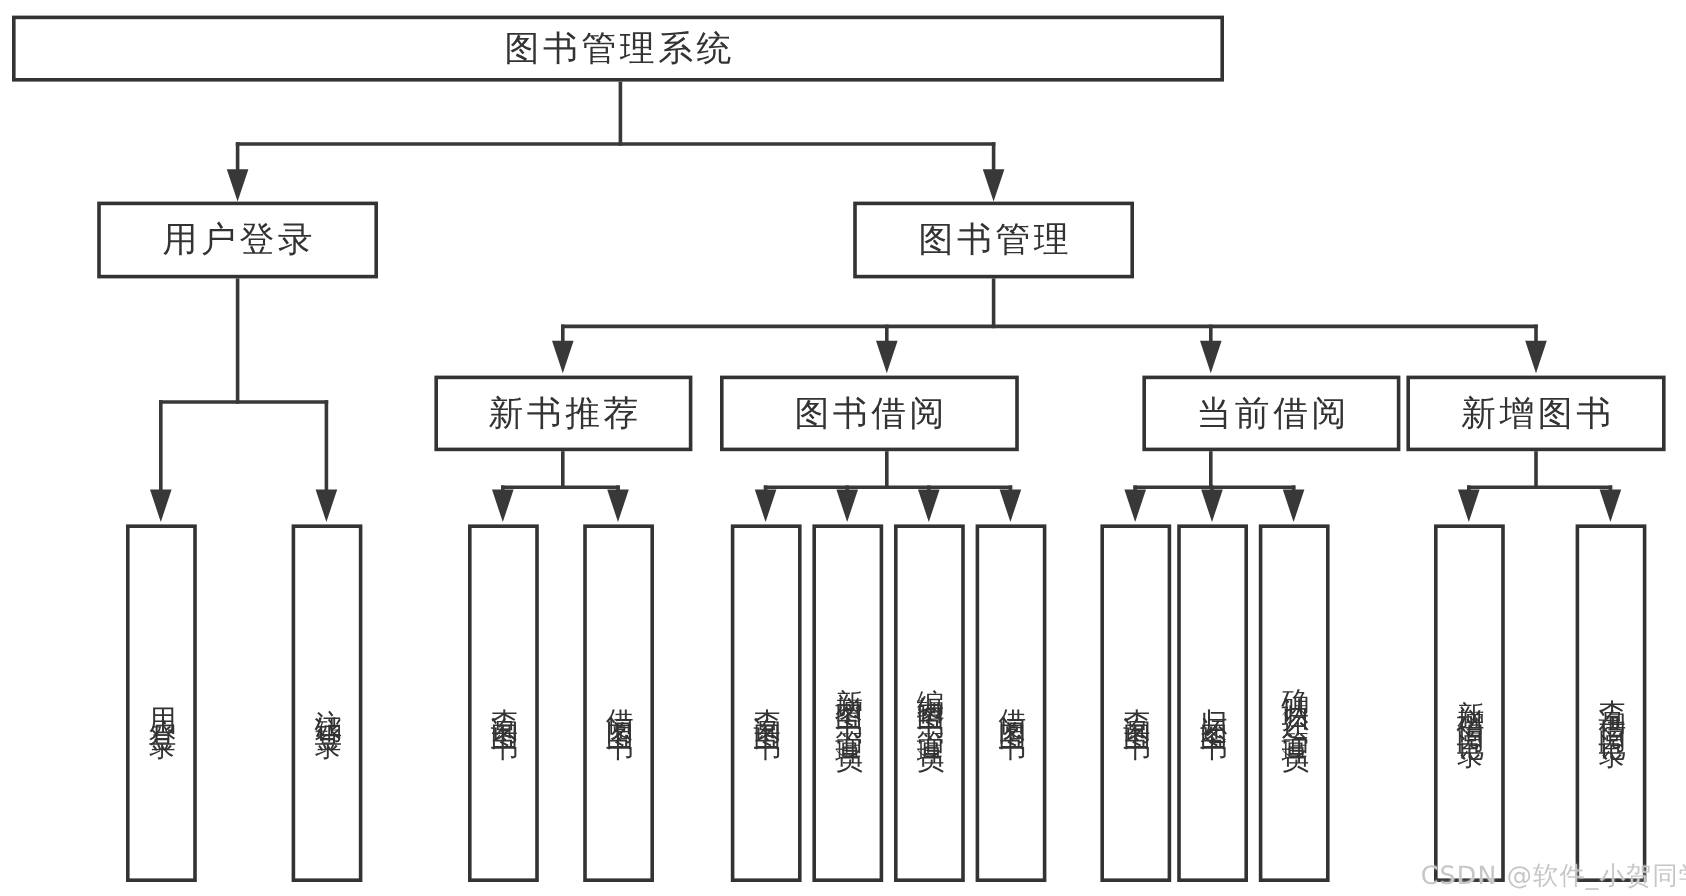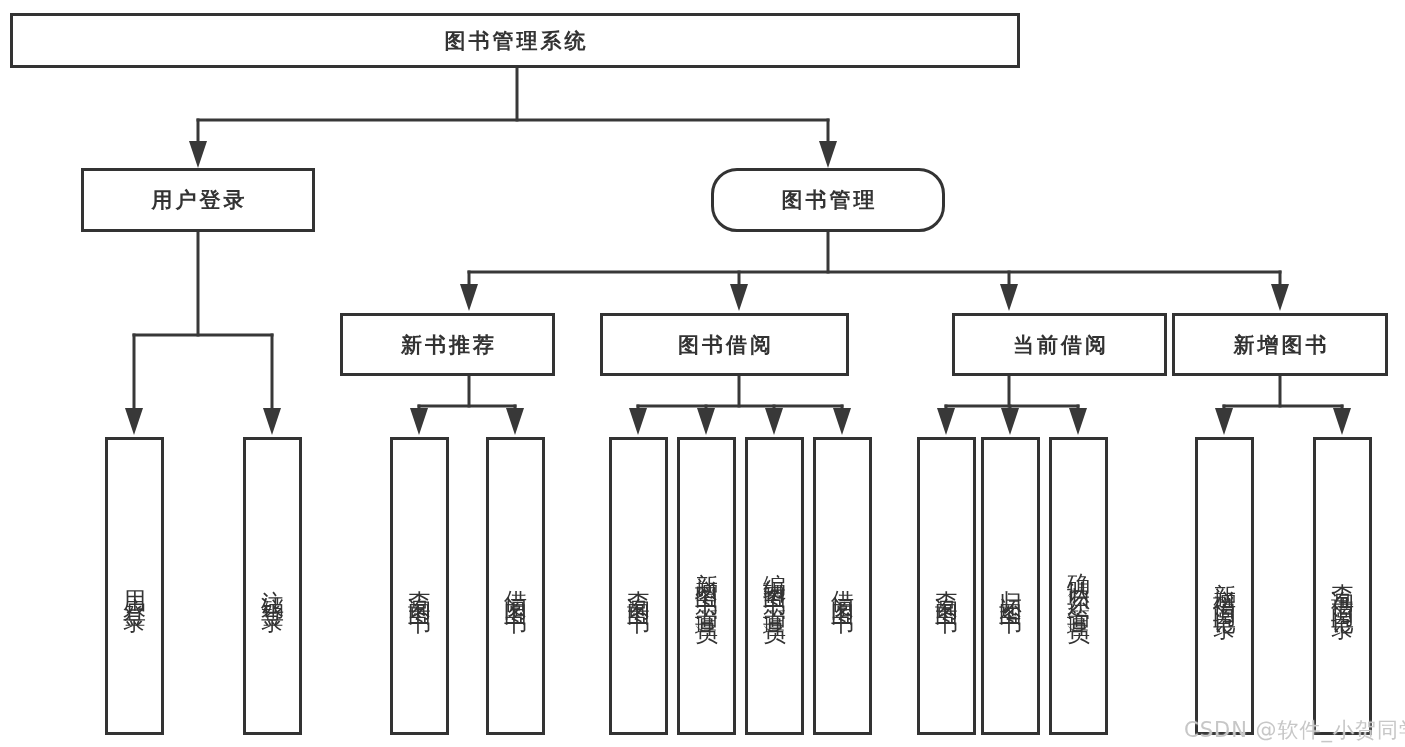--- a/index.html
+++ b/index.html
@@ -17,25 +17,24 @@
     position:absolute;
     box-sizing:border-box;
     border:3px solid #333;
     background:#fff;
     display:flex;
     align-items:center;
     justify-content:center;
     z-index:2;
   }
   .node-h{
-    font-size:21px;
+    font-size:29px;
     letter-spacing:3px;
     text-indent:3px;
     white-space:nowrap;
-    font-weight:bold;
   }
   .node-v{
     writing-mode:vertical-rl;
     text-orientation:mixed;
     font-size:23px;
     letter-spacing:7px;
     line-height:1;
   }
   .watermark{
     position:absolute;
@@ -102,23 +101,23 @@
       <line x1="1224" y1="406" x2="1342" y2="406" stroke="#383838" stroke-width="3" stroke-linecap="square"></line>
       <line x1="1224" y1="406" x2="1224" y2="412" stroke="#383838" stroke-width="3" stroke-linecap="square"></line>
       <polygon points="1215,408 1233,408 1224,435" fill="#383838"></polygon>
       <line x1="1342" y1="406" x2="1342" y2="412" stroke="#383838" stroke-width="3" stroke-linecap="square"></line>
       <polygon points="1333,408 1351,408 1342,435" fill="#383838"></polygon>
     </svg>
 
   <div class="node node-h" style="left:10px;top:13px;width:1010px;height:55px;">图书管理系统</div>
 
   <div class="node node-h" style="left:81px;top:168px;width:234px;height:64px;">用户登录</div>
-  <div class="node node-h" style="left:711px;top:168px;width:234px;height:64px;border-radius:26px;">图书管理</div>
+  <div class="node node-h" style="left:711px;top:168px;width:234px;height:64px;">图书管理</div>
 
-  <div class="node node-h" style="left:340px;top:313px;width:215px;height:63px;">新书推荐</div>
+  <div class="node node-h" style="left:362px;top:313px;width:215px;height:63px;">新书推荐</div>
   <div class="node node-h" style="left:600px;top:313px;width:249px;height:63px;">图书借阅</div>
   <div class="node node-h" style="left:952px;top:313px;width:215px;height:63px;">当前借阅</div>
   <div class="node node-h" style="left:1172px;top:313px;width:216px;height:63px;">新增图书</div>
 
   <div class="node node-v" style="left:105px;top:437px;width:59px;height:298px;">用户登录</div>
   <div class="node node-v" style="left:243px;top:437px;width:59px;height:298px;">注销登录</div>
 
   <div class="node node-v" style="left:390px;top:437px;width:59px;height:298px;">查询图书</div>
   <div class="node node-v" style="left:486px;top:437px;width:59px;height:298px;">借阅图书</div>
 

